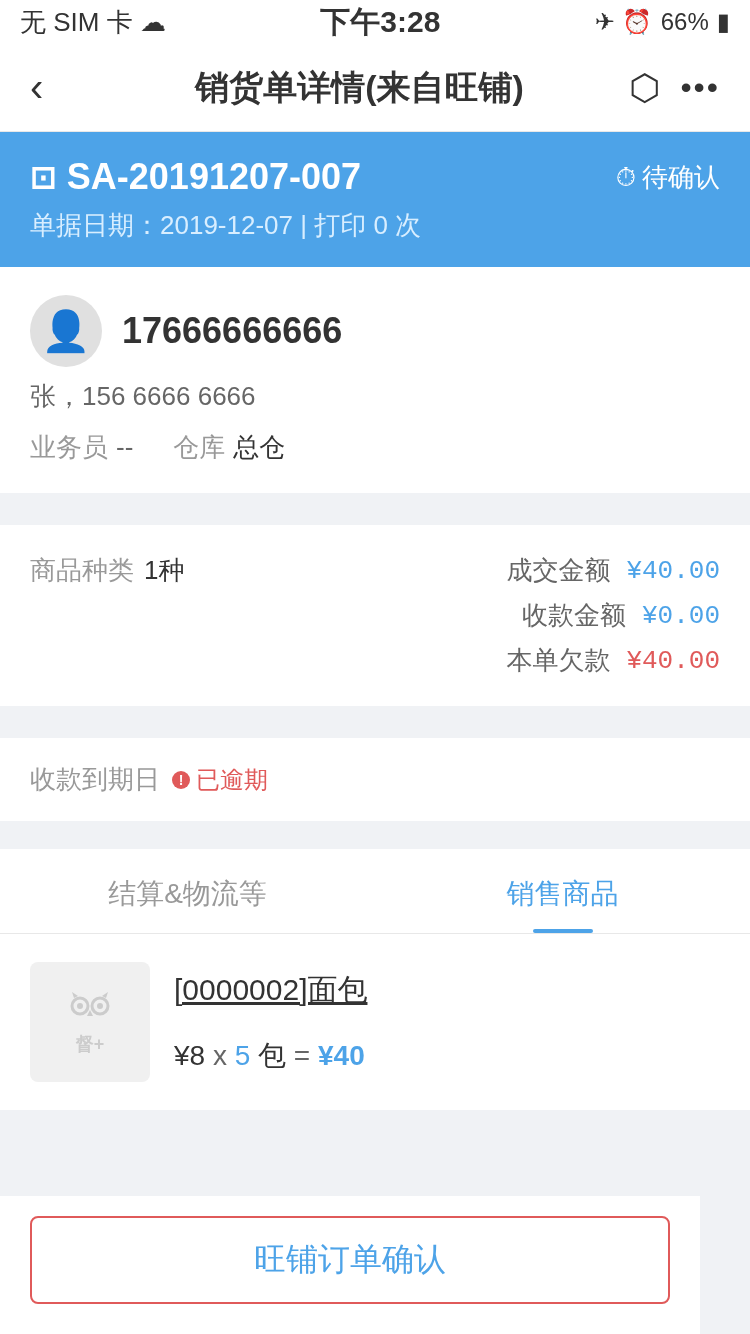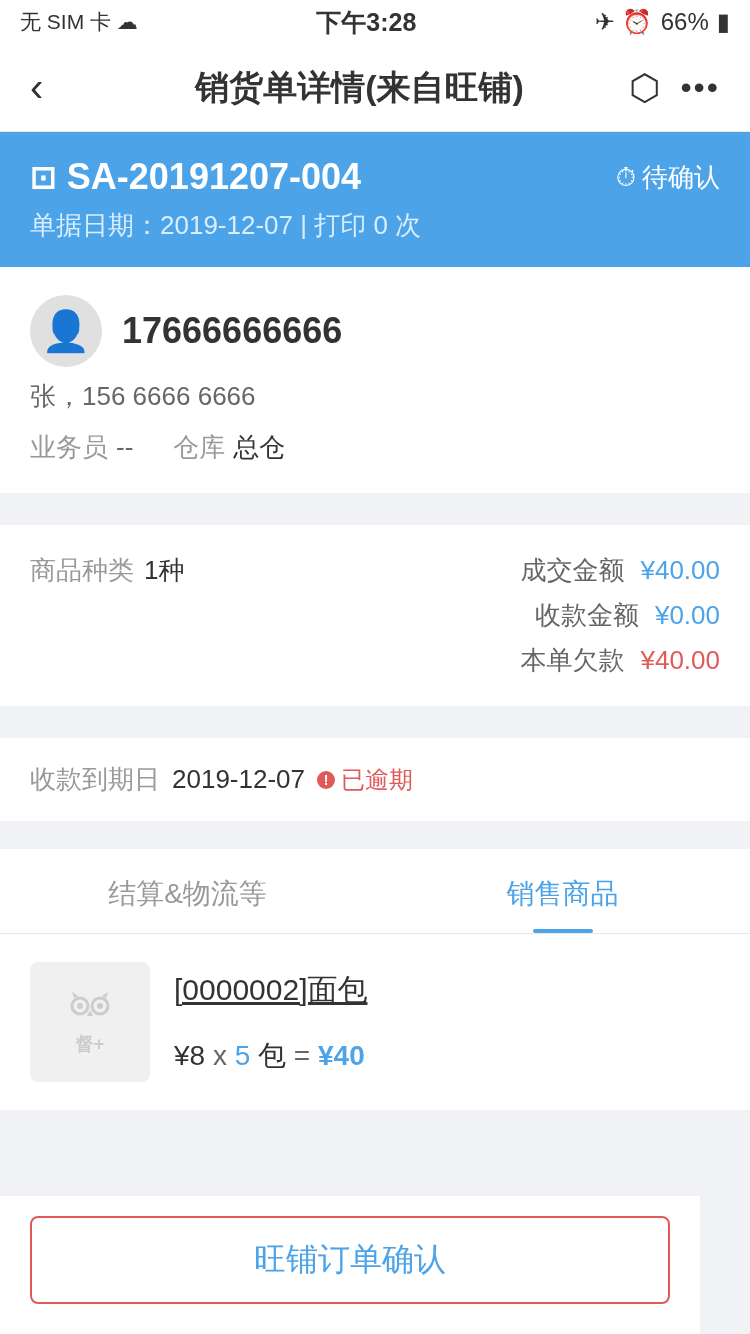--- a/index.html
+++ b/index.html
@@ -23,24 +23,24 @@
       align-items: center;
       justify-content: space-between;
       padding: 0 20px;
       font-size: 26px;
       font-weight: 500;
     }
     .status-left {
       display: flex;
       align-items: center;
       gap: 10px;
-      font-size: 21px;
+      font-size: 26px;
     }
     .status-center {
-      font-size: 25px;
+      font-size: 30px;
       font-weight: 600;
     }
     .status-right {
       display: flex;
       align-items: center;
       gap: 8px;
       font-size: 24px;
     }
 
     
@@ -200,20 +200,21 @@
     }
     .summary-item-left .value {
       color: #333;
       font-weight: 500;
     }
     .summary-right {
       display: flex;
       flex-direction: column;
       align-items: flex-end;
       gap: 10px;
+      font-family: Liberation Mono, monospace;
     }
     .summary-row {
       display: flex;
       align-items: center;
       gap: 16px;
       font-size: 26px;
     }
     .summary-row .label {
       color: #666;
     }
@@ -404,21 +405,21 @@
   <div class="nav-actions">
     <span class="nav-share">⬡</span>
     <span class="nav-more">•••</span>
   </div>
 </div>
 
 <div class="header-card">
   <div class="header-card-top">
     <div class="order-id">
       <span class="order-id-icon">⊡</span>
-      <span>SA-20191207-004</span>
+      <span>SA-20191207-007</span>
     </div>
     <div class="status-badge">
       <span>⏱</span>
       <span>待确认</span>
     </div>
   </div>
   <div class="header-date">单据日期：2019-12-07 | 打印 0 次</div>
 </div>
 
 <div class="customer-card">
@@ -465,21 +466,20 @@
         <span class="amount-red">¥40.00</span>
       </div>
     </div>
   </div>
 </div>
 
 <div class="divider"></div>
 
 <div class="due-card">
   <span class="due-label">收款到期日</span>
-  <span class="due-date">2019-12-07</span>
   <div class="overdue-badge">
     <div class="overdue-dot">!</div>
     <span>已逾期</span>
   </div>
 </div>
 
 <div class="divider"></div>
 
 <div class="tabs-container">
   <div class="tab-item">

